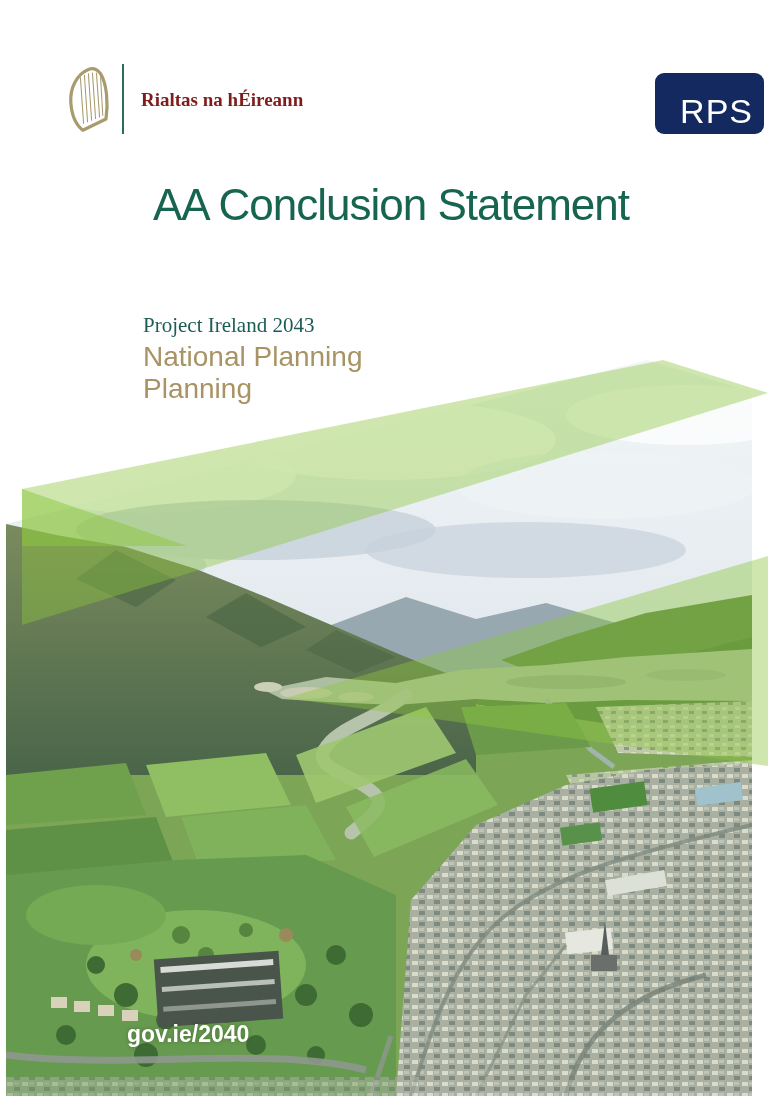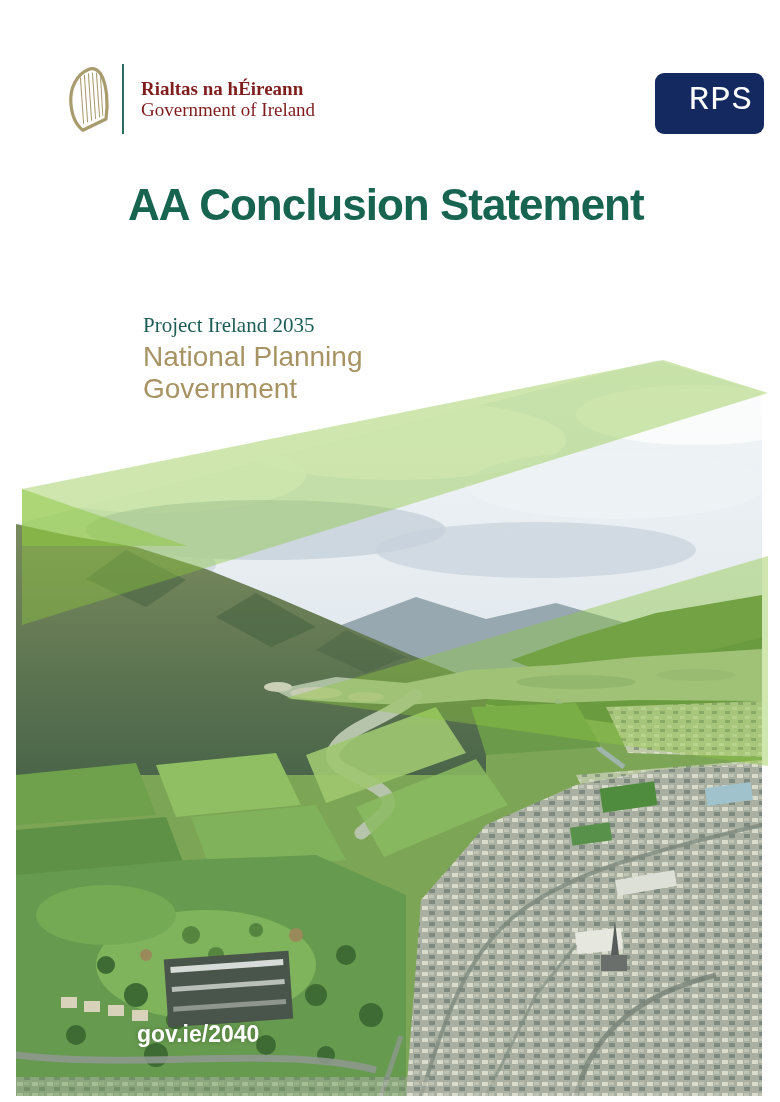--- a/index.html
+++ b/index.html
@@ -7,31 +7,31 @@
         font-family:"Liberation Sans",sans-serif;}
   
   .gov-logo{position:absolute;left:66px;top:64px;display:flex;align-items:center;}
   .harp{width:48px;height:70px;}
   .gov-divider{width:2px;height:70px;background:#2A6B5E;margin-left:8px;}
   .gov-text{margin-left:17px;font-family:"Liberation Serif",serif;color:#7f1d1d;}
   .gov-text .irish{font-weight:bold;font-size:19px;line-height:21px;}
   .gov-text .english{font-size:19px;line-height:21px;}
   .rps{position:absolute;left:655px;top:73px;width:109px;height:61px;background:#13295F;
        border-radius:9px;}
-  .rps span{position:absolute;right:11px;bottom:15px;color:#ffffff;font-size:34px;
-       letter-spacing:1px;font-family:Liberation Mono, monospace;}
+  .rps span{position:absolute;right:11px;bottom:3px;color:#ffffff;font-size:34px;
+       letter-spacing:1px;font-family:Liberation Sans, sans-serif;}
   
-  .main-title{position:absolute;left:128px;top:180px;font-size:44px;font-weight:bold;
+  .main-title{position:absolute;left:153px;top:180px;font-size:44px;font-weight:normal;
        letter-spacing:-1px;color:#176450;}
   .eyebrow{position:absolute;left:143px;top:313px;font-family:"Liberation Serif",serif;
        font-size:21px;color:#1D5C55;}
   .programme{position:absolute;left:143px;top:341px;font-size:28px;font-weight:normal;
        line-height:32px;color:#A79363;}
   
-  .photo{position:absolute;left:16px;top:355px;width:691px;height:741px;
+  .photo{position:absolute;left:6px;top:355px;width:691px;height:741px;
        clip-path:polygon(0px 169px,641px 5px,746px 37px,746px 741px,0px 741px);}
   .photo svg{display:block;}
   .caption{position:absolute;left:121px;top:666px;color:#ffffff;font-size:23px;
        font-weight:bold;text-shadow:0 0 4px rgba(0,0,0,.25);}
   .overlays{position:absolute;left:0;top:0;pointer-events:none;}
 </style>
 </head>
 <body>
 
 <div class="page">
@@ -44,33 +44,32 @@
           <line x1="23" y1="13" x2="27" y2="72"></line>
         <line x1="28" y1="11" x2="32" y2="70"></line>
           <line x1="33" y1="10" x2="37" y2="68"></line>
         <line x1="38" y1="10" x2="42" y2="66"></line>
           <line x1="43" y1="12" x2="46" y2="64"></line>
       </g>
     </svg>
     <div class="gov-divider"></div>
     <div class="gov-text">
       <div class="irish">Rialtas na hÉireann</div>
-      <div class="english">Government of Ireland</div>
     </div>
   </div>
 
   <div class="rps">
     <span>RPS</span>
   </div>
 
   <div class="main-title">AA Conclusion Statement</div>
-  <div class="eyebrow">Project Ireland 2035</div>
+  <div class="eyebrow">Project Ireland 2043</div>
   <div class="programme">
     <span>National Planning</span><br>
-    <span>Government</span>
+    <span>Planning</span>
   </div>
 
   <div class="photo">
     <svg width="746" height="741" viewBox="0 0 746 741" preserveAspectRatio="none">
       <defs>
         <linearGradient id="skyG" x1="0" y1="0" x2="0" y2="1">
           <stop offset="0" stop-color="#F2F6F8"></stop>
             <stop offset=".55" stop-color="#DCE4EA"></stop>
           <stop offset="1" stop-color="#CBD6DE"></stop>
         </linearGradient>

